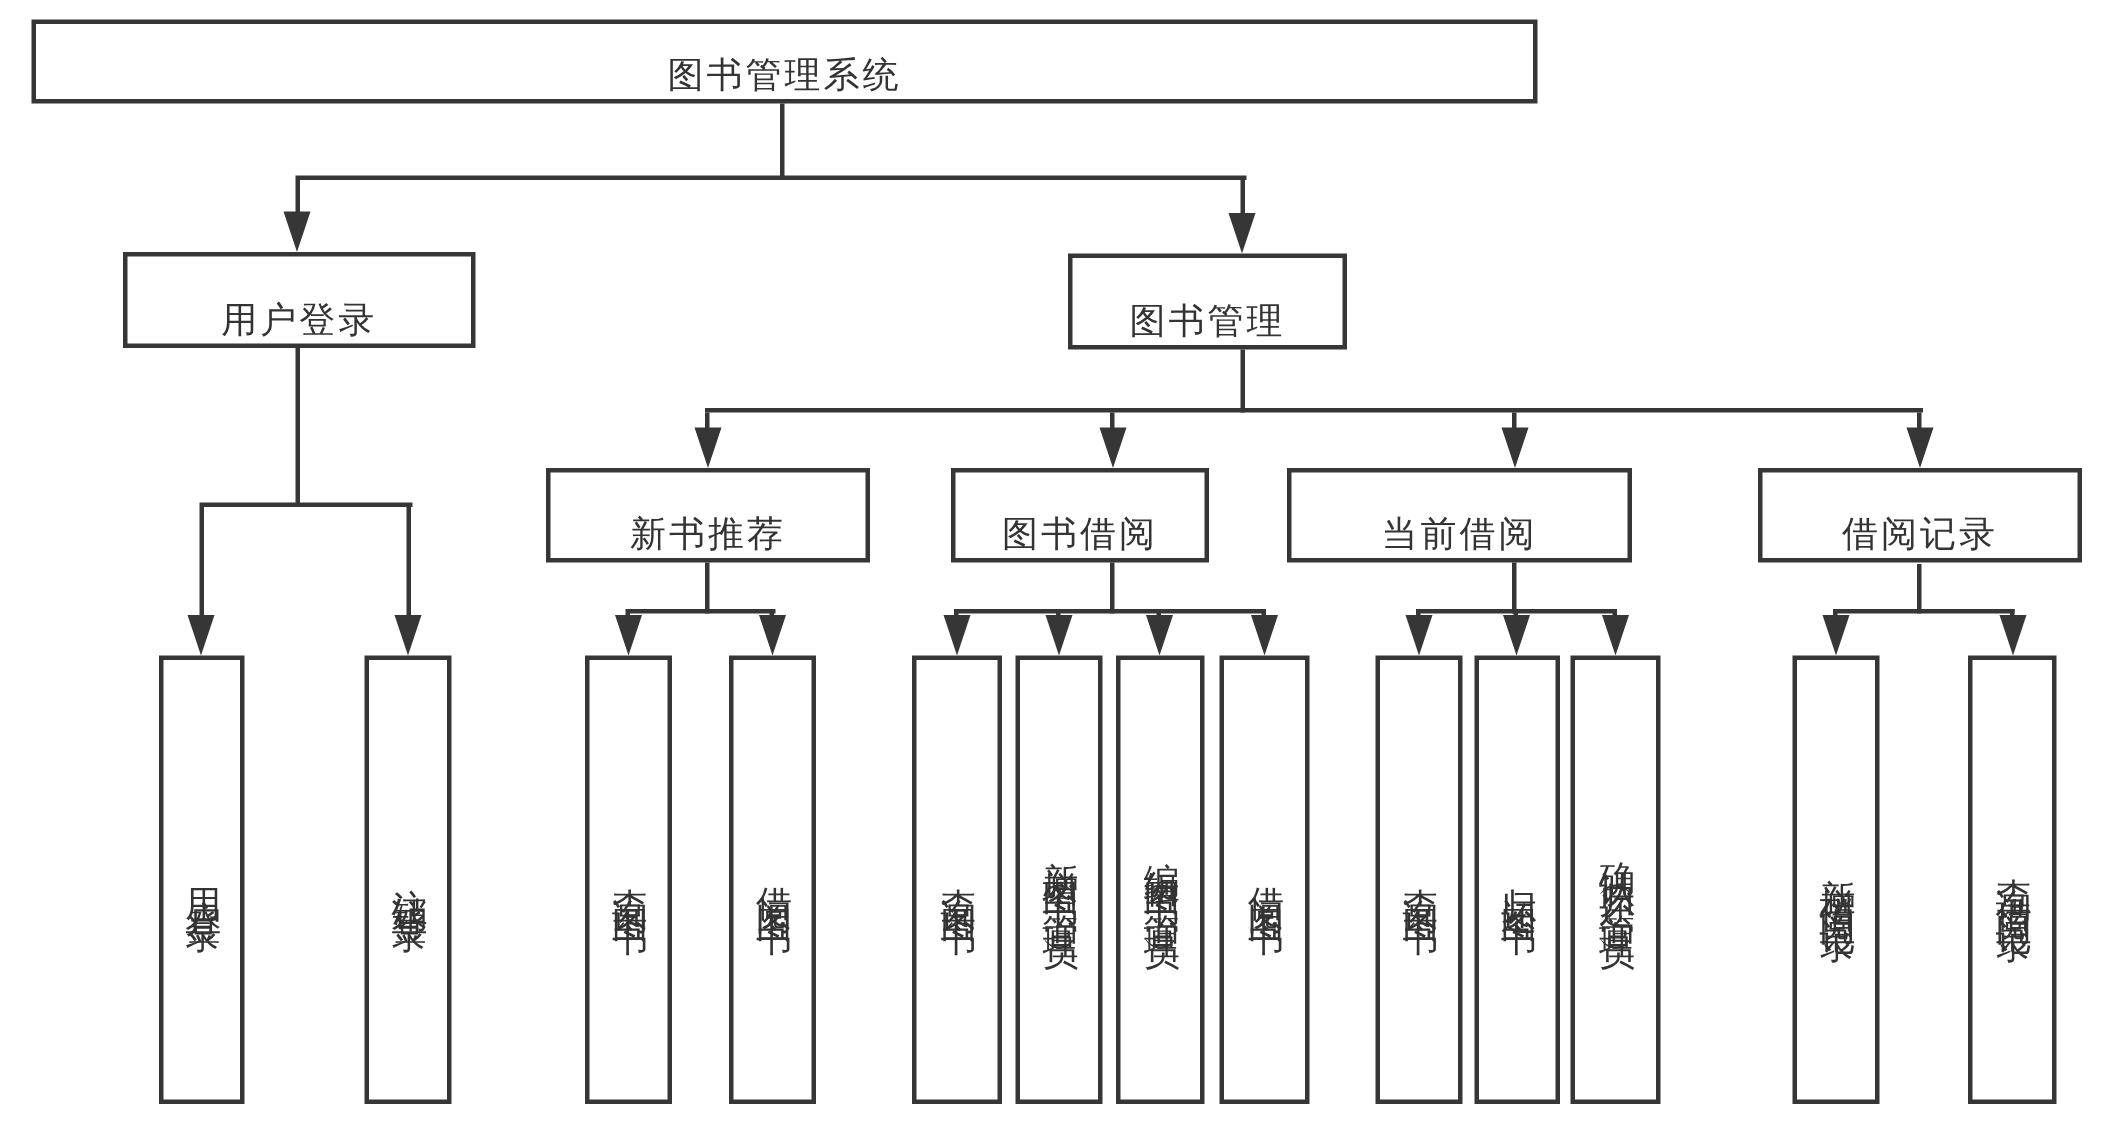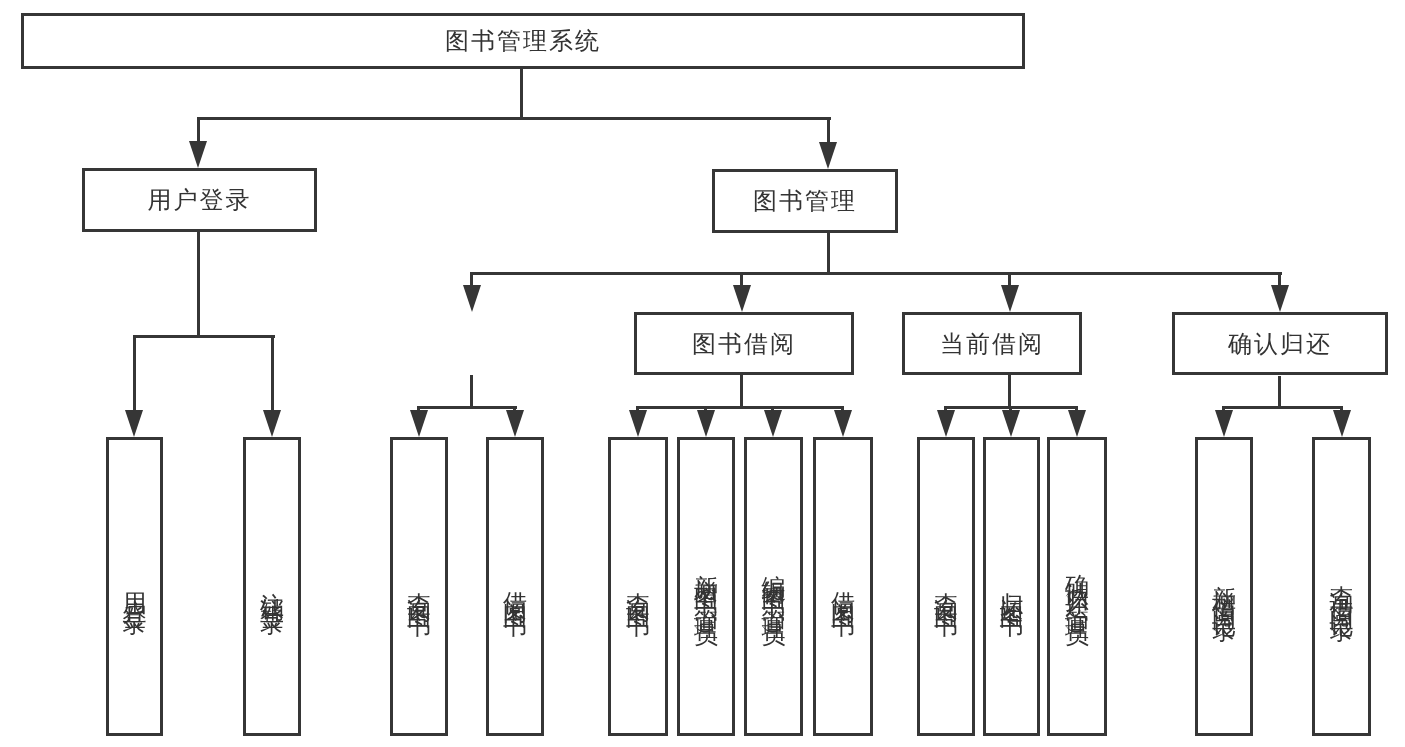--- a/index.html
+++ b/index.html
@@ -6,21 +6,21 @@
   .canvas {
     position:relative; width:1405px; height:747px; background:#ffffff;
     font-family:"Liberation Sans", sans-serif; overflow:hidden;
   }
   .box {
     position:absolute; box-sizing:border-box;
     border:3px solid #363636; background:#ffffff;
     display:flex; align-items:center; justify-content:center;
     color:#333333;
   }
-  .hbox { font-size:24px; letter-spacing:2px; }
+  .hbox { font-size:24px; letter-spacing:2px;align-items:flex-end; }
   .vbox .label {
     writing-mode:vertical-rl; text-orientation:mixed;
     font-size:24px; line-height:1; letter-spacing:7px; color:#333333;
   }
   .hl { position:absolute; height:3px; background:#363636; }
   .vl { position:absolute; width:3px; background:#363636; }
   .arr {
     position:absolute; width:0; height:0;
     border-left:9px solid transparent; border-right:9px solid transparent;
     border-top:27px solid #363636;
@@ -64,28 +64,31 @@
   <div class="hl" style="left:470px;top:272px;width:812px"></div>
   <div class="vl" style="left:470px;top:275px;height:14px"></div>
   <div class="arr" style="left:463px;top:285px"></div>
   <div class="vl" style="left:740px;top:275px;height:14px"></div>
   <div class="arr" style="left:733px;top:285px"></div>
   <div class="vl" style="left:1008px;top:275px;height:14px"></div>
   <div class="arr" style="left:1001px;top:285px"></div>
   <div class="vl" style="left:1278px;top:275px;height:14px"></div>
   <div class="arr" style="left:1271px;top:285px"></div>
 
-  <div class="box hbox" style="left:634px;top:312px;width:220px;height:63px">
+  <div class="box hbox" style="left:364px;top:312px;width:216px;height:63px">
+    <span>新书推荐</span>
+  </div>
+  <div class="box hbox" style="left:634px;top:312px;width:172px;height:63px">
     <span>图书借阅</span>
   </div>
-  <div class="box hbox" style="left:902px;top:312px;width:180px;height:63px">
+  <div class="box hbox" style="left:858px;top:312px;width:230px;height:63px">
     <span>当前借阅</span>
   </div>
   <div class="box hbox" style="left:1172px;top:312px;width:216px;height:63px">
-    <span>确认归还</span>
+    <span>借阅记录</span>
   </div>
 
   <div class="vl" style="left:470px;top:375px;height:34px"></div>
   <div class="hl" style="left:418px;top:406px;width:99px"></div>
   <div class="vl" style="left:417px;top:406px;height:10px"></div>
   <div class="arr" style="left:410px;top:410px"></div>
   <div class="vl" style="left:513px;top:406px;height:10px"></div>
   <div class="arr" style="left:506px;top:410px"></div>
 
   <div class="vl" style="left:740px;top:375px;height:34px"></div>

